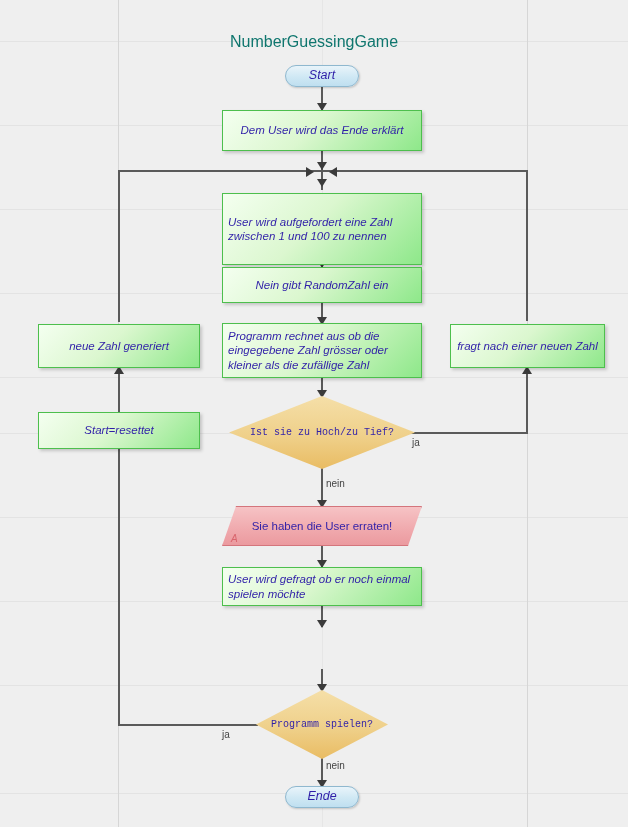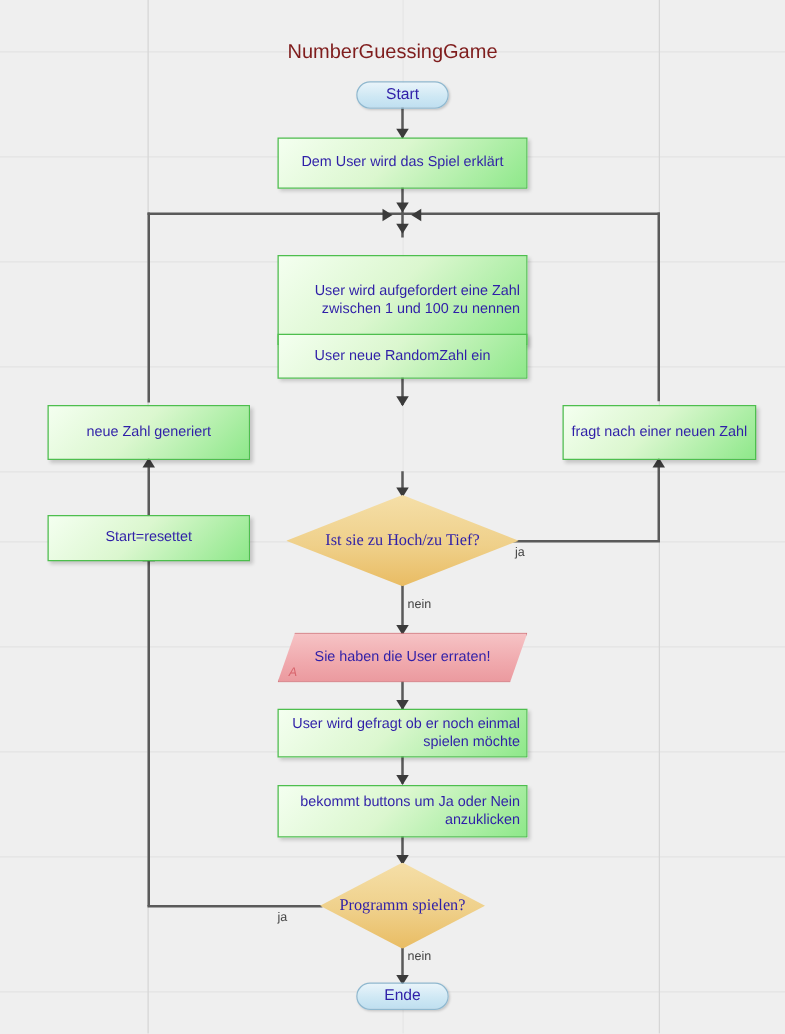--- a/index.html
+++ b/index.html
@@ -37,36 +37,37 @@
     white-space:nowrap;
   }
 
   
   .diagram-title{
     position:absolute;
     width:100%;
     text-align:center;
     top:33px;
     font-size:16px;
-    color:#7f1d1d;
+    color:#0f766e;
     font-family:"Liberation Sans", sans-serif;
   }
 
   
   .node{
     position:absolute;
     box-sizing:border-box;
     display:flex;
     align-items:center;
     justify-content:center;
-    text-align:right;
+    text-align:left;
     color:#2f1fa8;
     font-size:11.5px;
     line-height:1.25;
     font-family:"Liberation Sans", sans-serif;
+    font-style:italic;
   }
 
   .terminator{
     border-radius:14px;
     border:1px solid #8fb8cf;
     background:linear-gradient(to bottom,#e9f4fa 0%,#cfe8f4 55%,#bfdff0 100%);
     box-shadow:1px 1px 2px rgba(0,0,0,.18);
     font-size:12.5px;
   }
 
@@ -99,22 +100,22 @@
   .decision-wrap{position:absolute;}
   .decision-shape{
     position:absolute;inset:0;
     background:linear-gradient(to bottom,#f5dfa8 0%,#efd08a 55%,#e9bc63 100%);
     -webkit-clip-path:polygon(50% 0%,100% 50%,50% 100%,0% 50%);
     clip-path:polygon(50% 0%,100% 50%,50% 100%,0% 50%);
   }
   .decision-label{
     position:absolute;inset:0;
     display:flex;align-items:center;justify-content:center;
-    text-align:right;color:#2f1fa8;font-size:13px;line-height:1.3;
-    font-family:Liberation Serif, serif;
+    text-align:right;color:#2f1fa8;font-size:10px;line-height:1.3;
+    font-family:Liberation Mono, monospace;
   }
 </style>
 </head>
 <body>
 
 <div id="canvas">
 
   <div class="gline-h" style="top:41px;"></div>
   <div class="gline-h" style="top:125px;"></div>
   <div class="gline-h" style="top:209px;"></div>
@@ -184,47 +185,47 @@
   <div class="arrow-u" style="left:114px;top:366px;"></div>
 
   <div class="conn conn-v" style="left:118px;top:170px;height:152px;"></div>
 
   <div class="conn conn-v" style="left:321px;top:758px;height:28px;"></div>
   <div class="arrow-d" style="left:317px;top:780px;"></div>
   <div class="edge-label" style="left:326px;top:760px;">nein</div>
 
   <div class="node terminator" style="left:285px;top:65px;width:74px;height:22px;">Start</div>
 
-  <div class="node process" style="left:222px;top:110px;width:200px;height:41px;">Dem User wird das Spiel erklärt</div>
-
-  <div class="node process" style="left:222px;top:204px;width:200px;height:72px;">User wird aufgefordert eine Zahl zwischen 1 und 100 zu nennen</div>
-
-  <div class="node process" style="left:222px;top:267px;width:200px;height:36px;">User neue RandomZahl ein</div>
-
+  <div class="node process" style="left:222px;top:110px;width:200px;height:41px;">Dem User wird das Ende erklärt</div>
+
+  <div class="node process" style="left:222px;top:193px;width:200px;height:72px;">User wird aufgefordert eine Zahl zwischen 1 und 100 zu nennen</div>
+
+  <div class="node process" style="left:222px;top:267px;width:200px;height:36px;">Nein gibt RandomZahl ein</div>
+
+  <div class="node process" style="left:222px;top:323px;width:200px;height:55px;">Programm rechnet aus ob die eingegebene Zahl grösser oder kleiner als die zufällige Zahl</div>
 
   <div class="decision-wrap" style="left:229px;top:396px;width:186px;height:73px;">
     <div class="decision-shape"></div>
     <div class="decision-label">Ist sie zu Hoch/zu Tief?</div>
   </div>
 
   <div class="node process" style="left:450px;top:324px;width:155px;height:44px;">fragt nach einer neuen Zahl</div>
 
   <div class="node process" style="left:38px;top:324px;width:162px;height:44px;">neue Zahl generiert</div>
 
   <div class="node process" style="left:38px;top:412px;width:162px;height:37px;">Start=resettet</div>
 
   <div class="io-wrap" style="left:222px;top:506px;width:200px;height:40px;">
     <div class="io-shape"></div>
     <div class="io-label">Sie haben die User erraten!</div>
     <div class="io-marker">A</div>
   </div>
 
   <div class="node process" style="left:222px;top:567px;width:200px;height:39px;">User wird gefragt ob er noch einmal spielen möchte</div>
 
-  <div class="node process" style="left:222px;top:628px;width:200px;height:42px;">bekommt buttons um Ja oder Nein anzuklicken</div>
 
   <div class="decision-wrap" style="left:256px;top:690px;width:132px;height:69px;">
     <div class="decision-shape"></div>
     <div class="decision-label">Programm spielen?</div>
   </div>
 
   <div class="node terminator" style="left:285px;top:786px;width:74px;height:22px;">Ende</div>
 
 </div>
 

